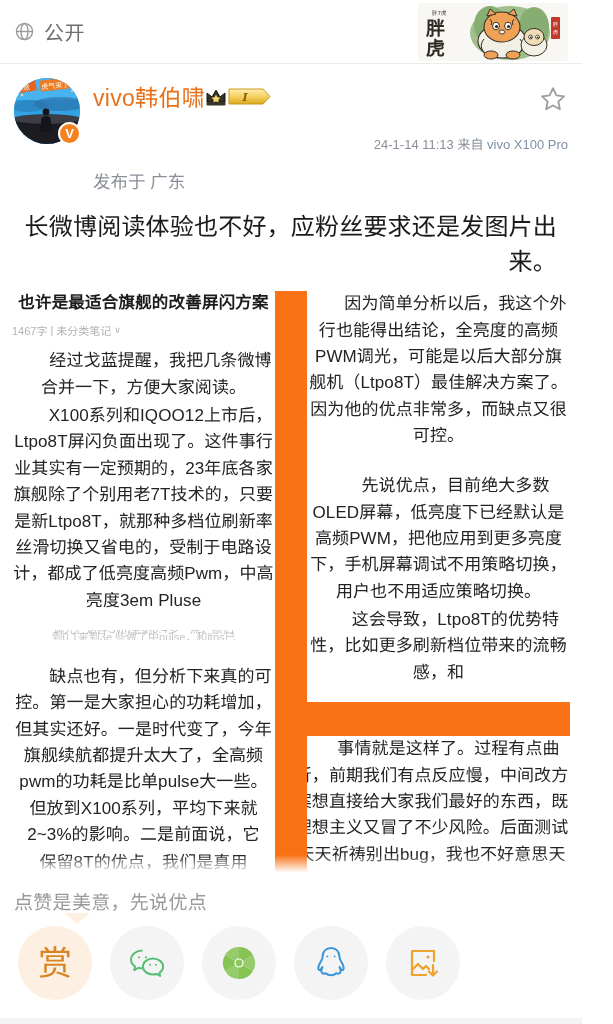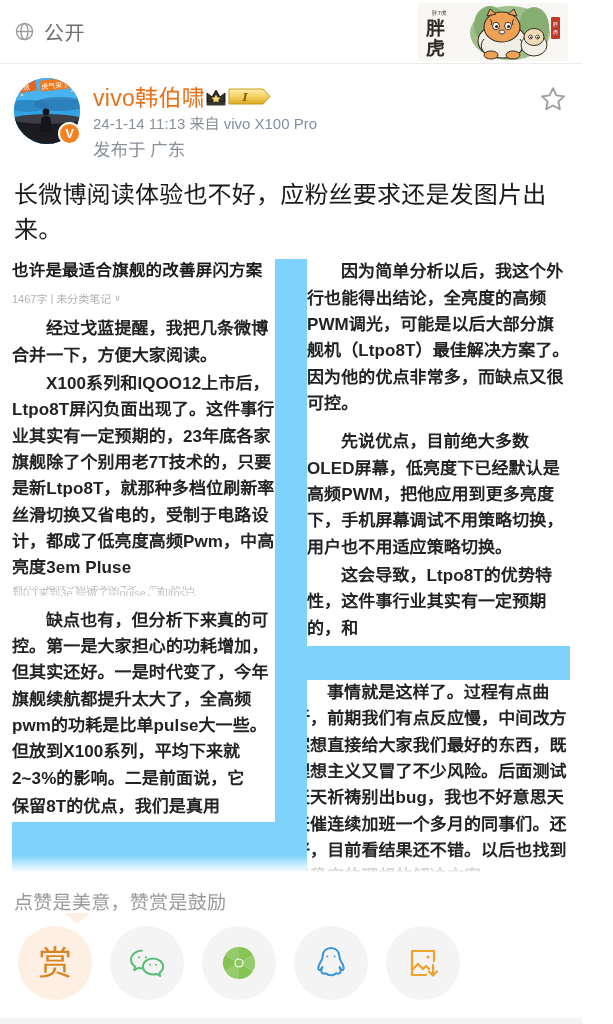--- a/index.html
+++ b/index.html
@@ -46,60 +46,61 @@
     width: 23px; height: 23px; border-radius: 50%;
     background: #f5811f; border: 2px solid #fff;
     display: flex; align-items: center; justify-content: center;
     color: #fff; font-size: 13px; font-weight: bold; line-height: 1;
   }
   .author-info { margin-left: 13px; flex: 1 1 auto; min-width: 0; padding-top: 1px; }
   .name-line { display: flex; align-items: center; }
   .uname { font-size: 23px; color: #e8711a; letter-spacing: .3px; white-space: nowrap; }
   .vip-badge { display: flex; align-items: center; height: 21px; }
   .vip-badge svg { display: block; height: 21px; }
-  .meta-line { margin-top: 0; font-size: 15px; color: #8a9099; line-height: 1.42; }
+  .meta-line { margin-top: 23px; font-size: 13px; color: #8a9099; line-height: 1.42; text-align: right; }
   .meta-src { color: #7f90a8; }
-  .meta-line2 { margin-top: 4px; font-size: 17.5px; color: #8a9099; line-height: 1.42; }
+  .meta-line2 { margin-top: 16px; font-size: 17.5px; color: #8a9099; line-height: 1.42; }
   .fav-btn {
     position: absolute; right: 12px; top: 18px;
     width: 34px; height: 34px; display: flex; align-items: center; justify-content: center;
   }
   .fav-btn svg { display: block; width: 30px; height: 30px; }
 
   
   .post-text {
     padding: 8px 25px 12px 14px;
     font-size: 24px; line-height: 1.46; color: #1a1a1a;
     letter-spacing: .2px;
+    text-align: right;
   }
 
   
   .media {
     position: relative; flex: 1 1 auto; min-height: 0;
-    margin: 0 12px; overflow: hidden; background: #7dd3fc;
-    display: flex; gap: 32px;
+    margin: 0 12px; overflow: hidden; background: #f97316;
+    display: flex; gap: 32px; text-align: center;
   }
   .media-col { flex: 1 1 50%; position: relative; overflow: hidden; }
 
   .note-card { position: relative; background: #fff; color: #2b2b2b; overflow: hidden; }
   .note-title {
     font-size: 16.5px; font-weight: bold; color: #1c1c1c;
     letter-spacing: .2px; line-height: 1.4; margin-bottom: 8px;
   }
   .note-meta {
     font-size: 11px; color: #b2b2b2; margin-bottom: 10px;
     display: flex; align-items: center; gap: 3px;
   }
   .note-meta .caret { font-size: 9px; }
   .note-p {
     font-size: 17px; line-height: 1.55; color: #232323;
-    text-indent: 2em; margin-bottom: 2px; letter-spacing: .1px; font-weight: bold;
-  }
-  .note-p.tight { margin-bottom: 4px; }
-  .note-p.gap { margin-top: 12px; }
+    text-indent: 2em; margin-bottom: 2px; letter-spacing: .1px;
+  }
+  .note-p.tight { margin-bottom: 16px; }
+  .note-p.gap { margin-top: 24px; }
 
   
   .seam { position: relative; height: 10px; overflow: hidden; }
   .seam-ghost {
     position: absolute; left: 0; right: 0; top: -9px;
     font-size: 11px; line-height: 1.55; color: #8e8e8e;
     white-space: nowrap; opacity: .55;
   }
   .seam-ghost.b { top: -1px; opacity: .5; }
 
@@ -287,36 +288,36 @@
 
         <p class="note-p gap">缺点也有，但分析下来真的可控。第一是大家担心的功耗增加，但其实还好。一是时代变了，今年旗舰续航都提升太大了，全高频pwm的功耗是比单pulse大一些。但放到X100系列，平均下来就2~3%的影响。二是前面说，它</p>
         <p class="note-p" style="text-indent:0">保留8T的优点，我们是真用</p>
       </div>
     </div>
 
     <div class="media-col">
       <div class="note-card">
         <p class="note-p">因为简单分析以后，我这个外行也能得出结论，全亮度的高频PWM调光，可能是以后大部分旗舰机（Ltpo8T）最佳解决方案了。因为他的优点非常多，而缺点又很可控。</p>
         <p class="note-p gap">先说优点，目前绝大多数OLED屏幕，低亮度下已经默认是高频PWM，把他应用到更多亮度下，手机屏幕调试不用策略切换，用户也不用适应策略切换。</p>
-        <p class="note-p tight">这会导致，Ltpo8T的优势特性，这件事行业其实有一定预期的，和</p>
+        <p class="note-p tight">这会导致，Ltpo8T的优势特性，比如更多刷新档位带来的流畅感，和</p>
       </div>
       <div class="note-card col-right-shift" style="margin-top:34px">
         <p class="note-p">事情就是这样了。过程有点曲折，前期我们有点反应慢，中间改方案想直接给大家我们最好的东西，既理想主义又冒了不少风险。后面测试天天祈祷别出bug，我也不好意思天天催连续加班一个多月的同事们。还好，目前看结果还不错。以后也找到了稳定的理想的解决方案。</p>
         <div class="watermark">
           <span>◎</span>
           <span>微博笔记</span>
         </div>
       </div>
     </div>
 
     <div class="media-fade"></div>
   </div>
 
   <div class="reward-wrap">
-    <div class="reward-tip">点赞是美意，赞赏是鼓励</div>
+    <div class="reward-tip">点赞是美意，先说优点</div>
     <div class="tip-caret"></div>
 
     <div class="actions">
 
       <div class="action-btn reward">
         <span class="glyph">赏</span>
       </div>
 
       <div class="action-btn">
         <span>

